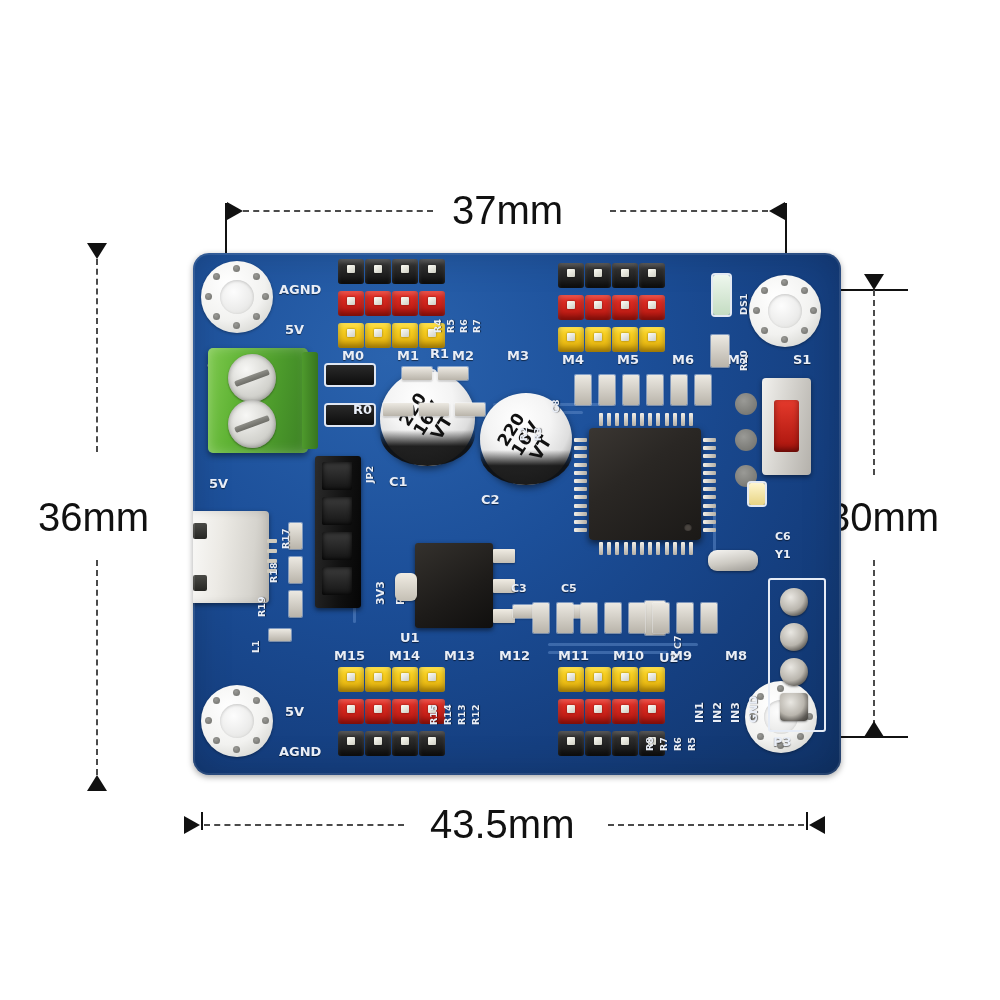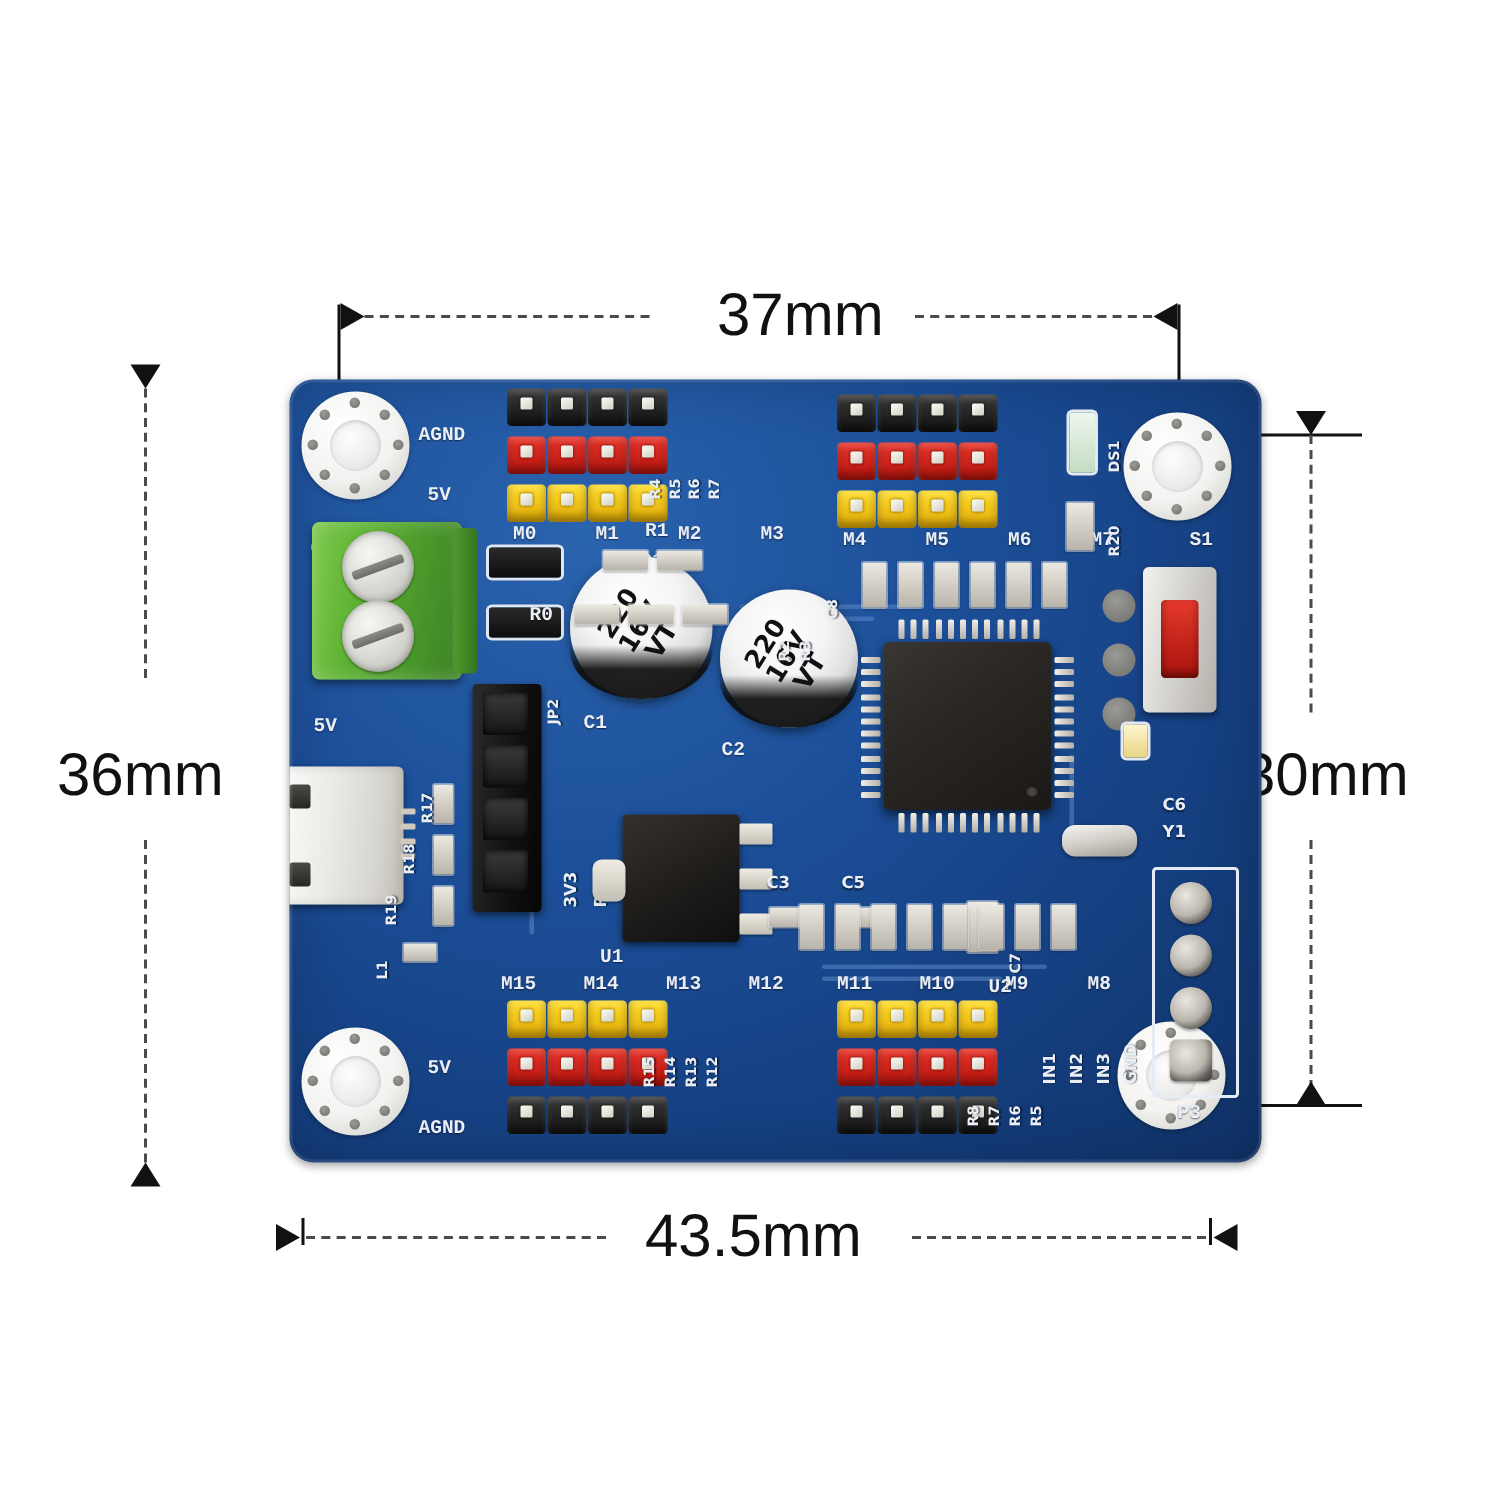--- a/index.html
+++ b/index.html
@@ -27,21 +27,21 @@
          background:
            radial-gradient(ellipse at 30% 20%, #2a63ae 0%, #1c4f99 38%, #153f80 70%, #103368 100%);
          box-shadow:0 2px 6px rgba(0,0,0,.35), inset 0 0 40px rgba(0,0,0,.18);
          overflow:hidden;}
   #board::after{content:"";position:absolute;inset:0;border-radius:16px;
          box-shadow:inset 0 0 0 2px rgba(255,255,255,.10);pointer-events:none;}
 
   .silk{position:absolute;color:#e9eef7;font-weight:bold;
         font-family:"DejaVu Sans",sans-serif;
         text-shadow:0 1px 1px rgba(0,0,0,.55);white-space:nowrap;line-height:1;}
-  .s9{font-size:13px;font-family:Liberation Mono, monospace;}
+  .s9{font-size:13px;}
   .s8{font-size:11px;}
   .s7{font-size:9.5px;}
   .rot90{transform-origin:0 0;transform:rotate(-90deg);}
 
   
   .mhole{position:absolute;width:72px;height:72px;border-radius:50%;
          background:radial-gradient(circle at 38% 32%,#ffffff 0%,#f2f2f0 55%,#dcdcd8 78%,#c8c8c4 100%);
          box-shadow:0 1px 3px rgba(0,0,0,.35);}
   .mhole .bore{position:absolute;left:19px;top:19px;width:34px;height:34px;border-radius:50%;
          background:radial-gradient(circle at 40% 35%,#fdfdfd,#ececeb 60%,#d9d9d6);
@@ -153,21 +153,21 @@
 
 <div id="stage">
 
   <div>
     <div class="solid-v" style="left:225px;top:203px;height:118px;"></div>
     <div class="solid-v" style="left:785px;top:203px;height:118px;"></div>
     <div class="tri tri-right" style="left:227px;top:202px;"></div>
     <div class="dash-h" style="left:243px;top:210px;width:190px;"></div>
     <div class="dash-h" style="left:610px;top:210px;width:158px;"></div>
     <div class="tri tri-left" style="left:769px;top:202px;"></div>
-    <div class="dim-label" style="left:478px;top:188px;">37mm</div>
+    <div class="dim-label" style="left:452px;top:188px;">37mm</div>
   </div>
 
   <div>
     <div class="tri tri-down" style="left:87px;top:243px;"></div>
     <div class="dash-v" style="left:96px;top:259px;height:193px;"></div>
     <div class="dash-v" style="left:96px;top:560px;height:215px;"></div>
     <div class="tri tri-up" style="left:87px;top:775px;"></div>
     <div class="dim-label" style="left:38px;top:495px;">36mm</div>
   </div>
 
@@ -489,21 +489,21 @@
     <div id="p3">
       <div class="hole" style="top:8px;"></div>
       <div class="hole" style="top:43px;"></div>
       <div class="hole" style="top:78px;"></div>
       <div class="hole sq" style="top:113px;"></div>
     </div>
     <div class="silk s8 rot90" style="left:501px;top:470px;">IN1</div>
     <div class="silk s8 rot90" style="left:519px;top:470px;">IN2</div>
     <div class="silk s8 rot90" style="left:537px;top:470px;">IN3</div>
     <div class="silk s8 rot90" style="left:555px;top:470px;">GND</div>
-    <div class="silk s9" style="left:592px;top:482px;">P3</div>
+    <div class="silk s9" style="left:580px;top:482px;">P3</div>
 
     <div class="smd" style="left:452px;top:348px;width:20px;height:34px;"></div>
     <div class="silk s9" style="left:466px;top:398px;text-align:center;">U2</div>
     <div class="silk s7 rot90" style="left:480px;top:396px;">C7</div>
     <div class="silk s7 rot90" style="left:452px;top:498px;">R8</div>
     <div class="silk s7 rot90" style="left:466px;top:498px;">R7</div>
     <div class="silk s7 rot90" style="left:480px;top:498px;">R6</div>
     <div class="silk s7 rot90" style="left:494px;top:498px;">R5</div>
 
     <div class="smd" style="left:209px;top:114px;width:30px;height:13px;"></div>

